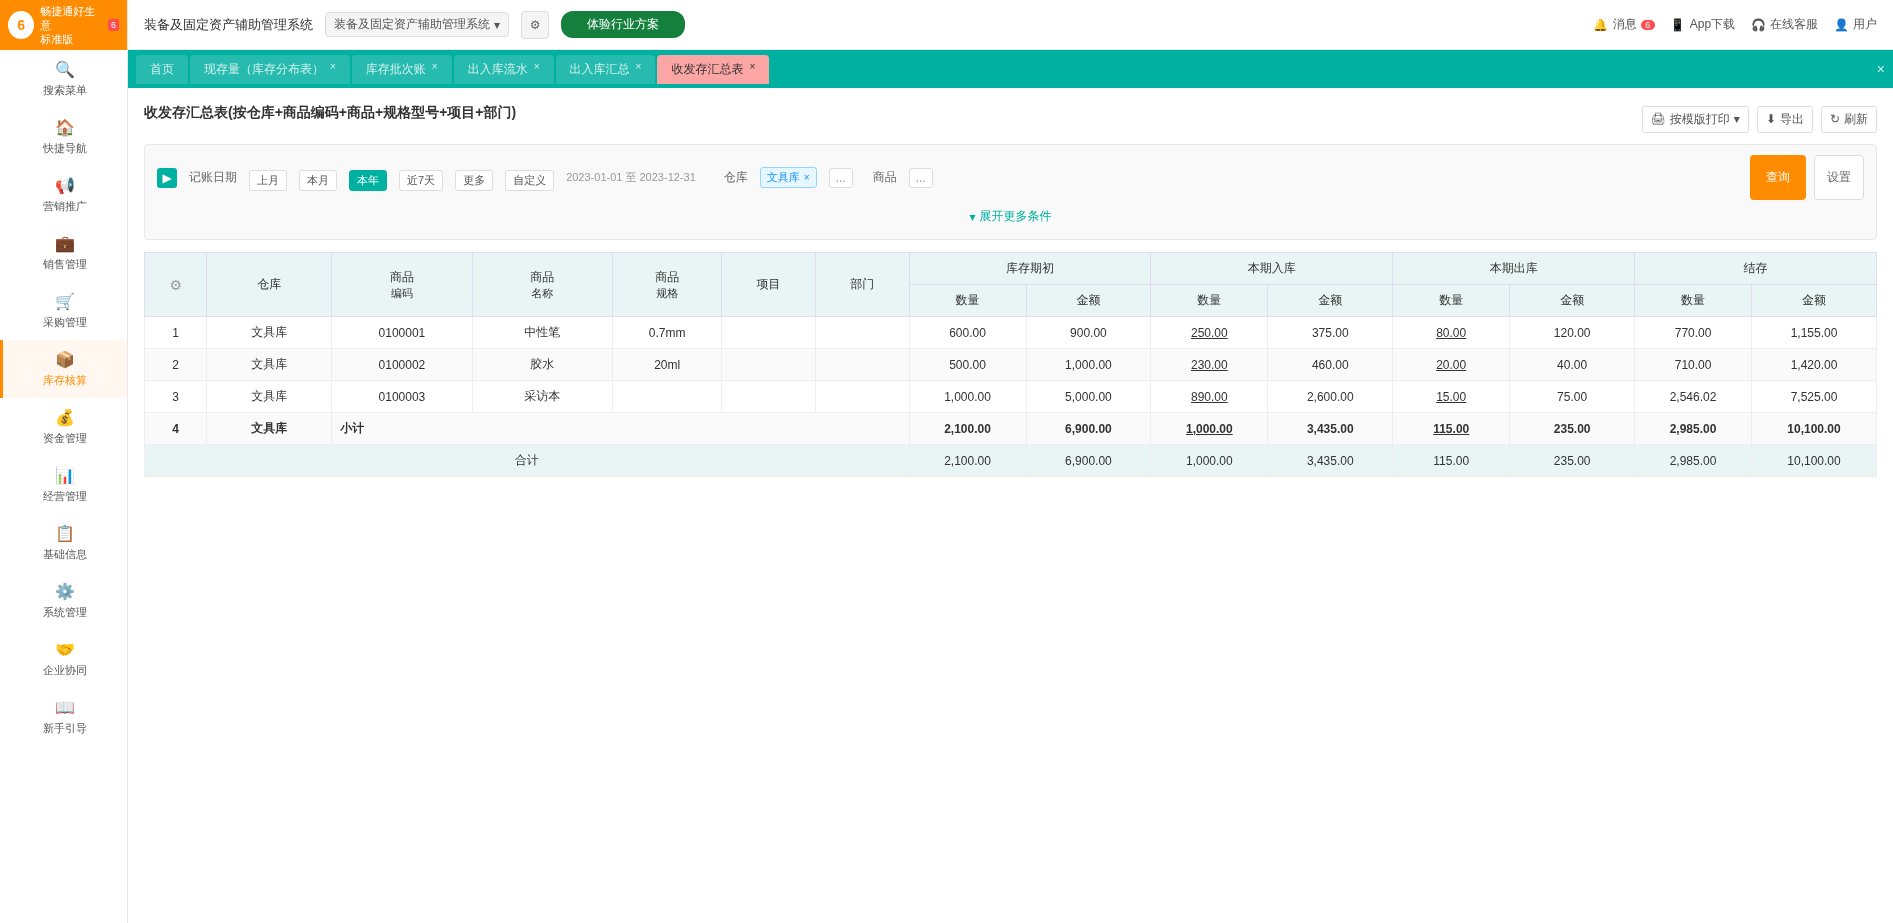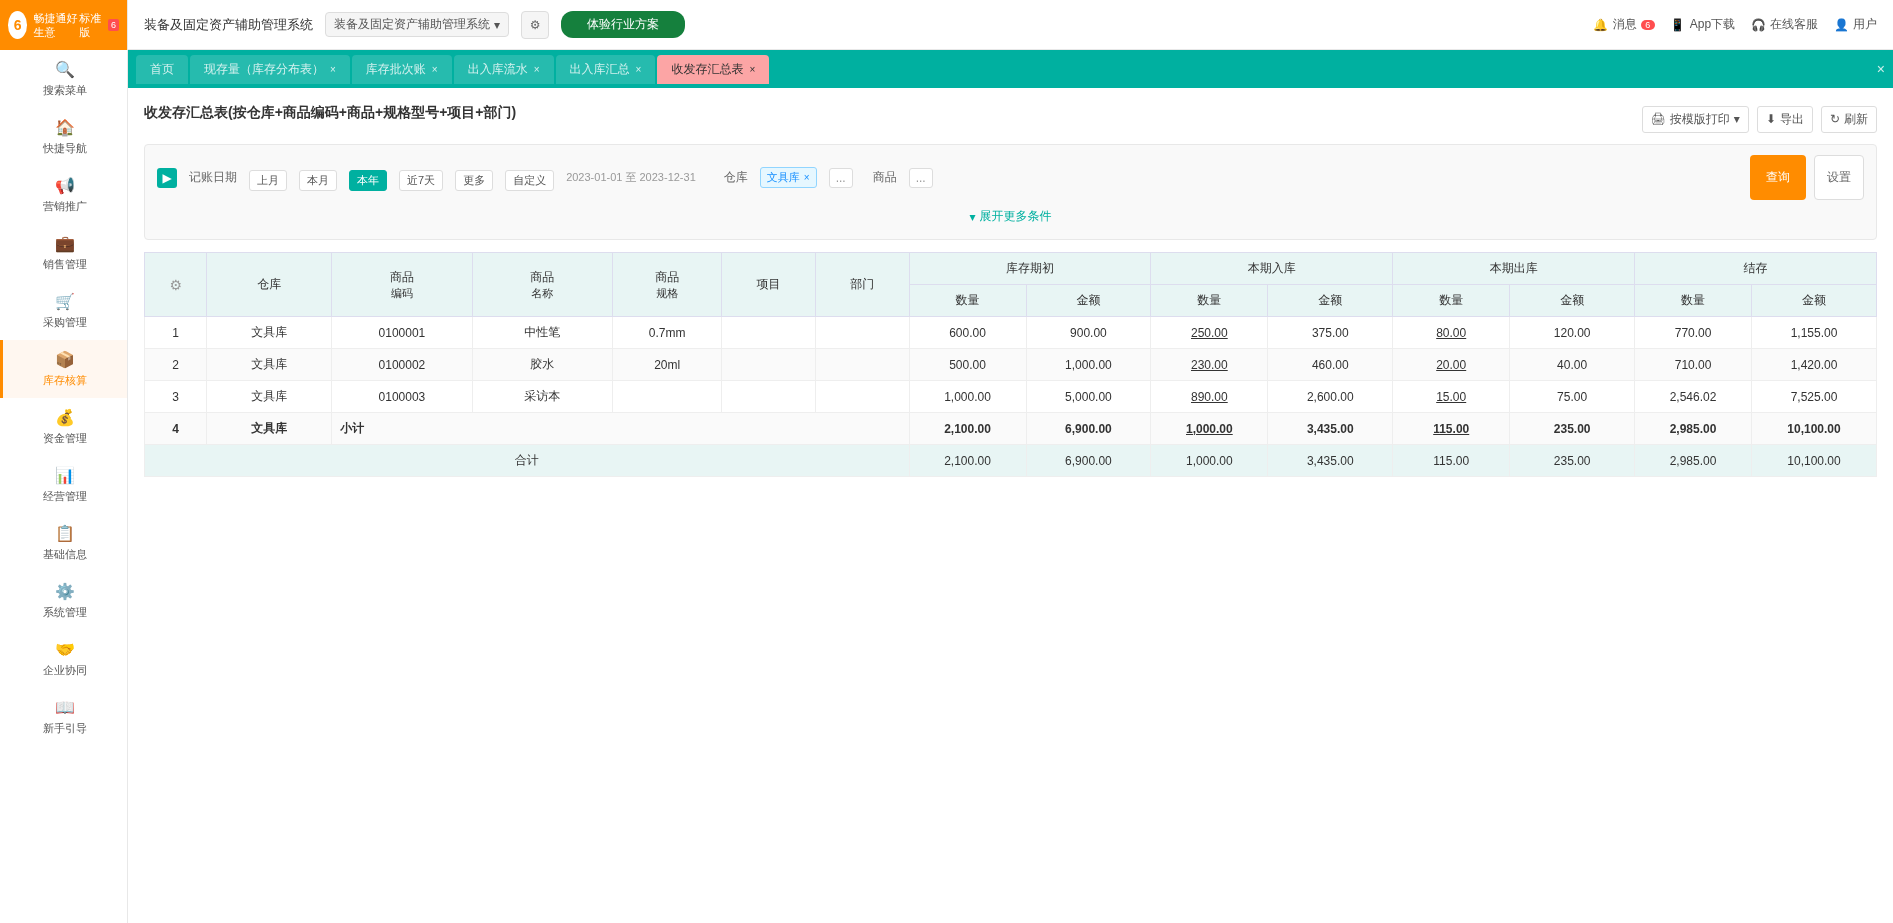--- a/index.html
+++ b/index.html
@@ -23,21 +23,21 @@
     .topbar-title { font-size: 13px; color: #333; flex: 0 0 auto; }
     .topbar-dropdown { display: flex; align-items: center; gap: 4px; background: #f5f5f5; border: 1px solid #ddd; padding: 3px 8px; border-radius: 4px; cursor: pointer; font-size: 12px; color: #555; }
     .topbar-settings { width: 28px; height: 28px; background: #f5f5f5; border: 1px solid #ddd; border-radius: 4px; display: flex; align-items: center; justify-content: center; cursor: pointer; color: #666; }
     .topbar-btn { background: #15803d; color: #fff; border: none; padding: 5px 26px; border-radius: 12px; cursor: pointer; font-size: 12px; }
     .topbar-right { margin-left: auto; display: flex; align-items: center; gap: 16px; font-size: 12px; color: #555; }
     .topbar-right-item { display: flex; align-items: center; gap: 4px; cursor: pointer; }
     .badge { background: #ff4d4f; color: #fff; border-radius: 8px; padding: 0 4px; font-size: 9px; min-width: 14px; text-align: center; }
 
     
     .tabbar { background: #00b0a0; display: flex; align-items: center; padding: 0 8px; height: 38px; gap: 2px; }
-    .tab { display: flex; align-items: center; padding: 6px 14px; border-radius: 4px 4px 0 0; cursor: pointer; font-size: 12px; gap: 6px; color: rgba(255,255,255,0.8); background: rgba(255,255,255,0.15); }
+    .tab { display: flex; padding: 6px 14px; border-radius: 4px 4px 0 0; cursor: pointer; font-size: 12px; gap: 6px; color: rgba(255,255,255,0.8); background: rgba(255,255,255,0.15); }
     .tab.active { background: #fca5a5; color: #333; }
     .tab-close { font-size: 10px; color: inherit; cursor: pointer; }
     .tab-close-btn { font-size: 14px; cursor: pointer; color: rgba(255,255,255,0.8); margin-left: auto; }
 
     
     .content { flex: 1; overflow: auto; background: #fff; padding: 0; }
     .page { padding: 16px; }
     .page-title { font-size: 14px; font-weight: 600; color: #333; margin-bottom: 12px; }
 
     
@@ -77,21 +77,21 @@
     .col-dept { width: 60px; }
     .col-qty { width: 75px; }
     .col-amt { width: 80px; }
   </style>
 </head>
 <body>
 
 <div class="sidebar">
   <div class="sidebar-logo">
     <div class="sidebar-logo-icon">6</div>
-    <div style="display:flex;">
+    <div style="display:flex;flex-direction:column;">
       <span class="sidebar-logo-text">畅捷通好生意</span>
       <span class="sidebar-logo-text">标准版</span>
     </div>
     <span class="sidebar-logo-badge">6</span>
   </div>
 
   <div id="sidebar-items">
       <div class="sidebar-item">
         <span class="sidebar-item-icon">🔍</span>
         <span>搜索菜单</span>

